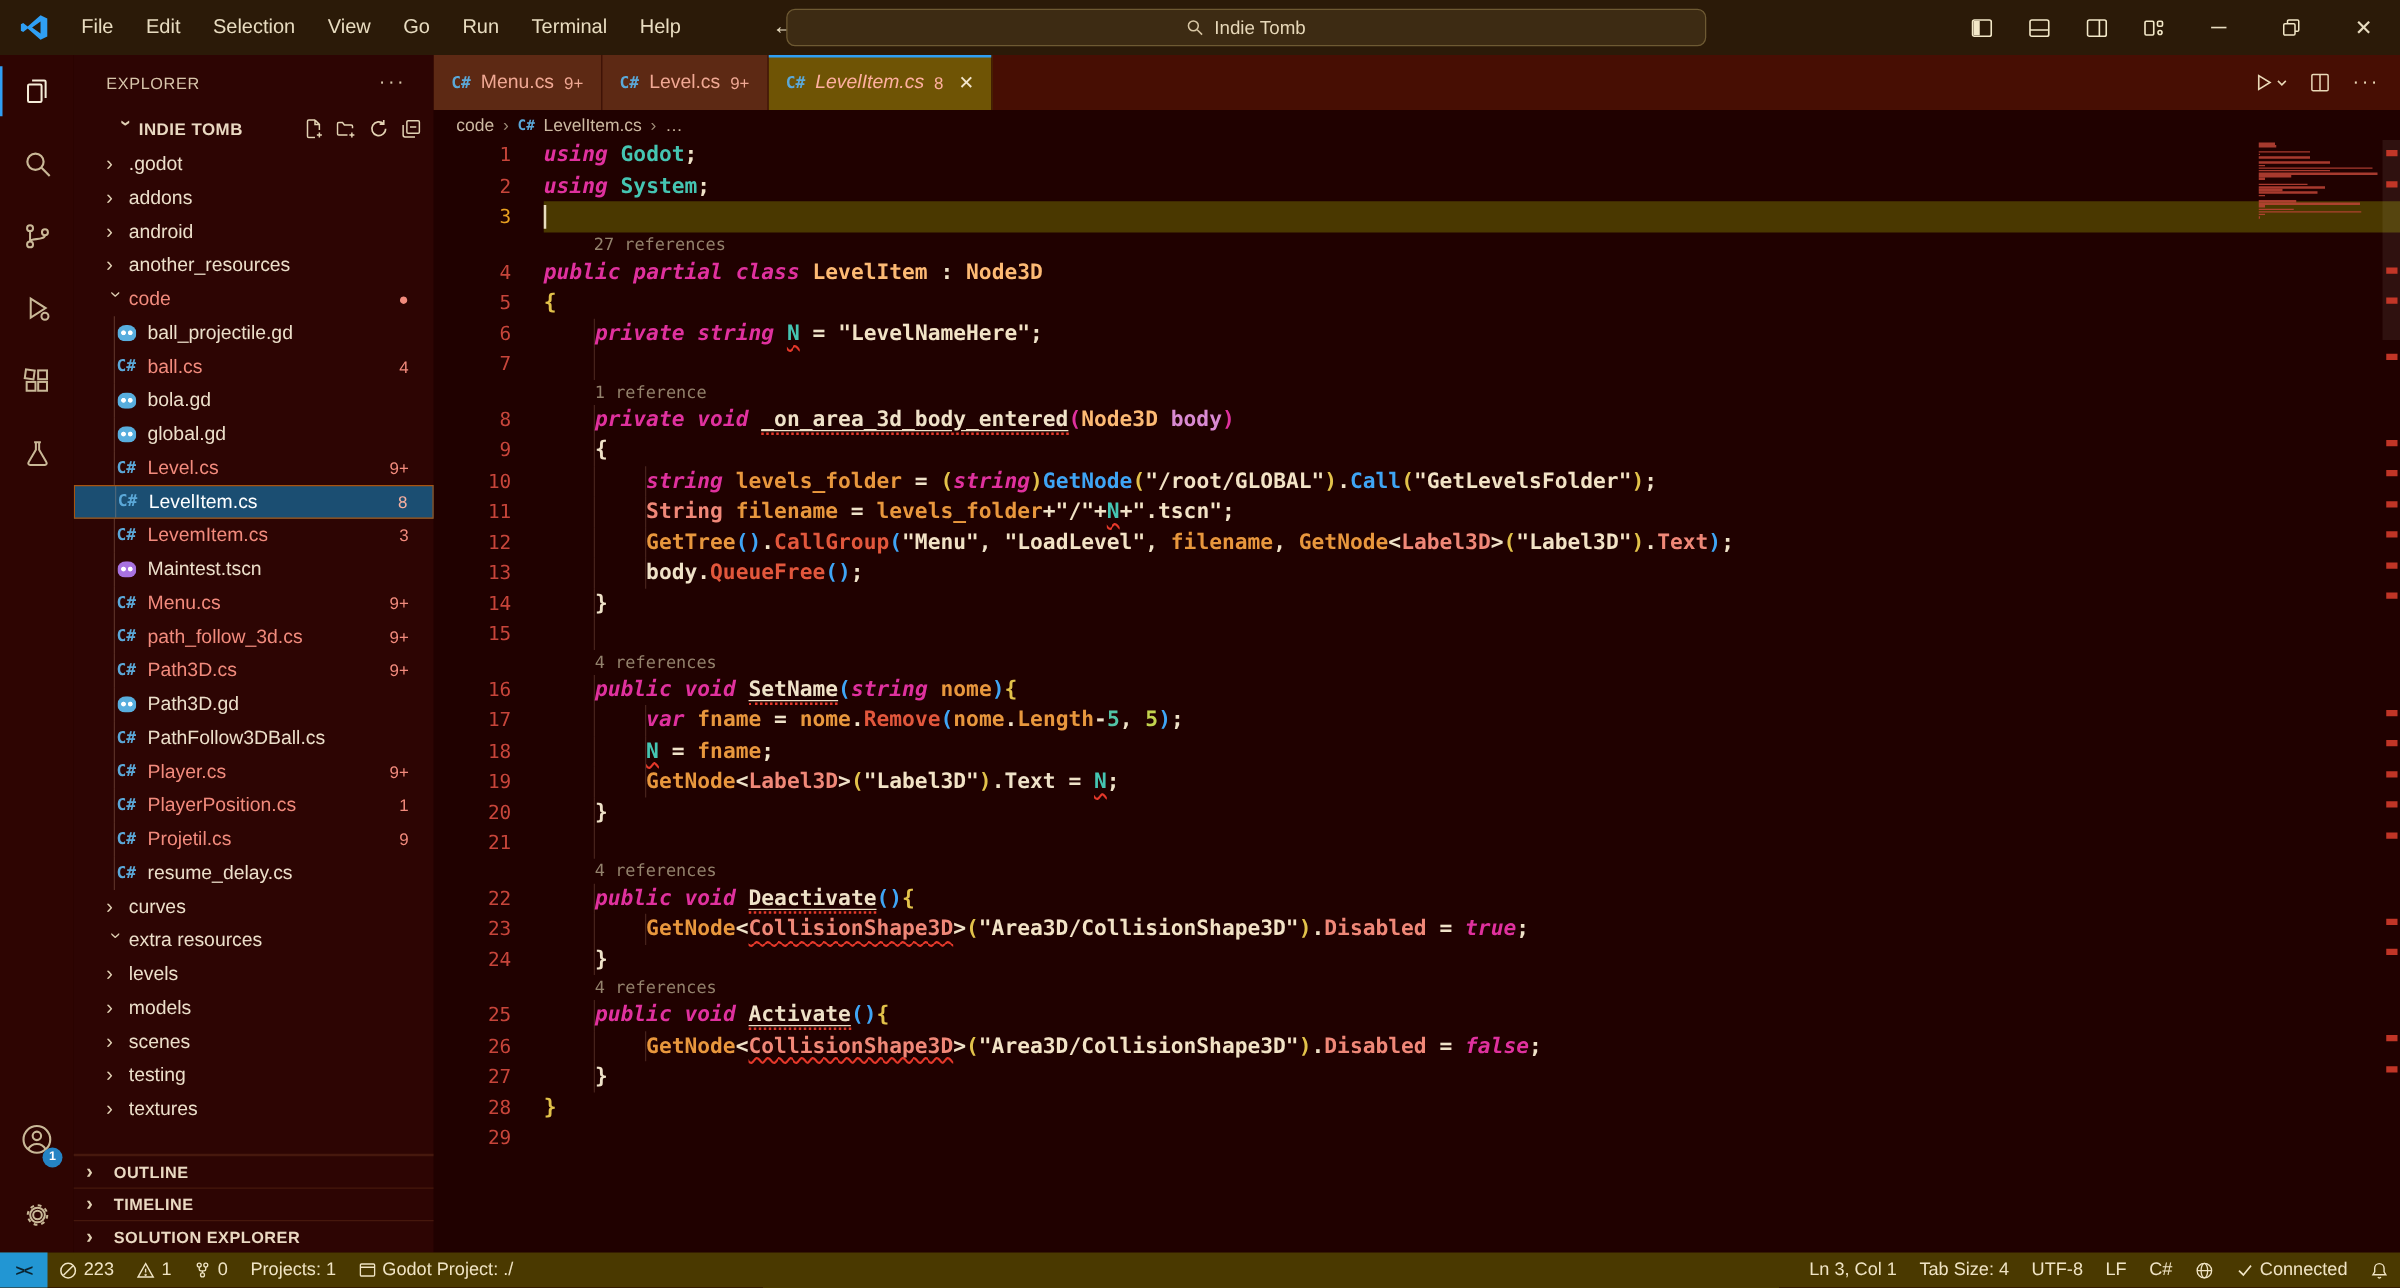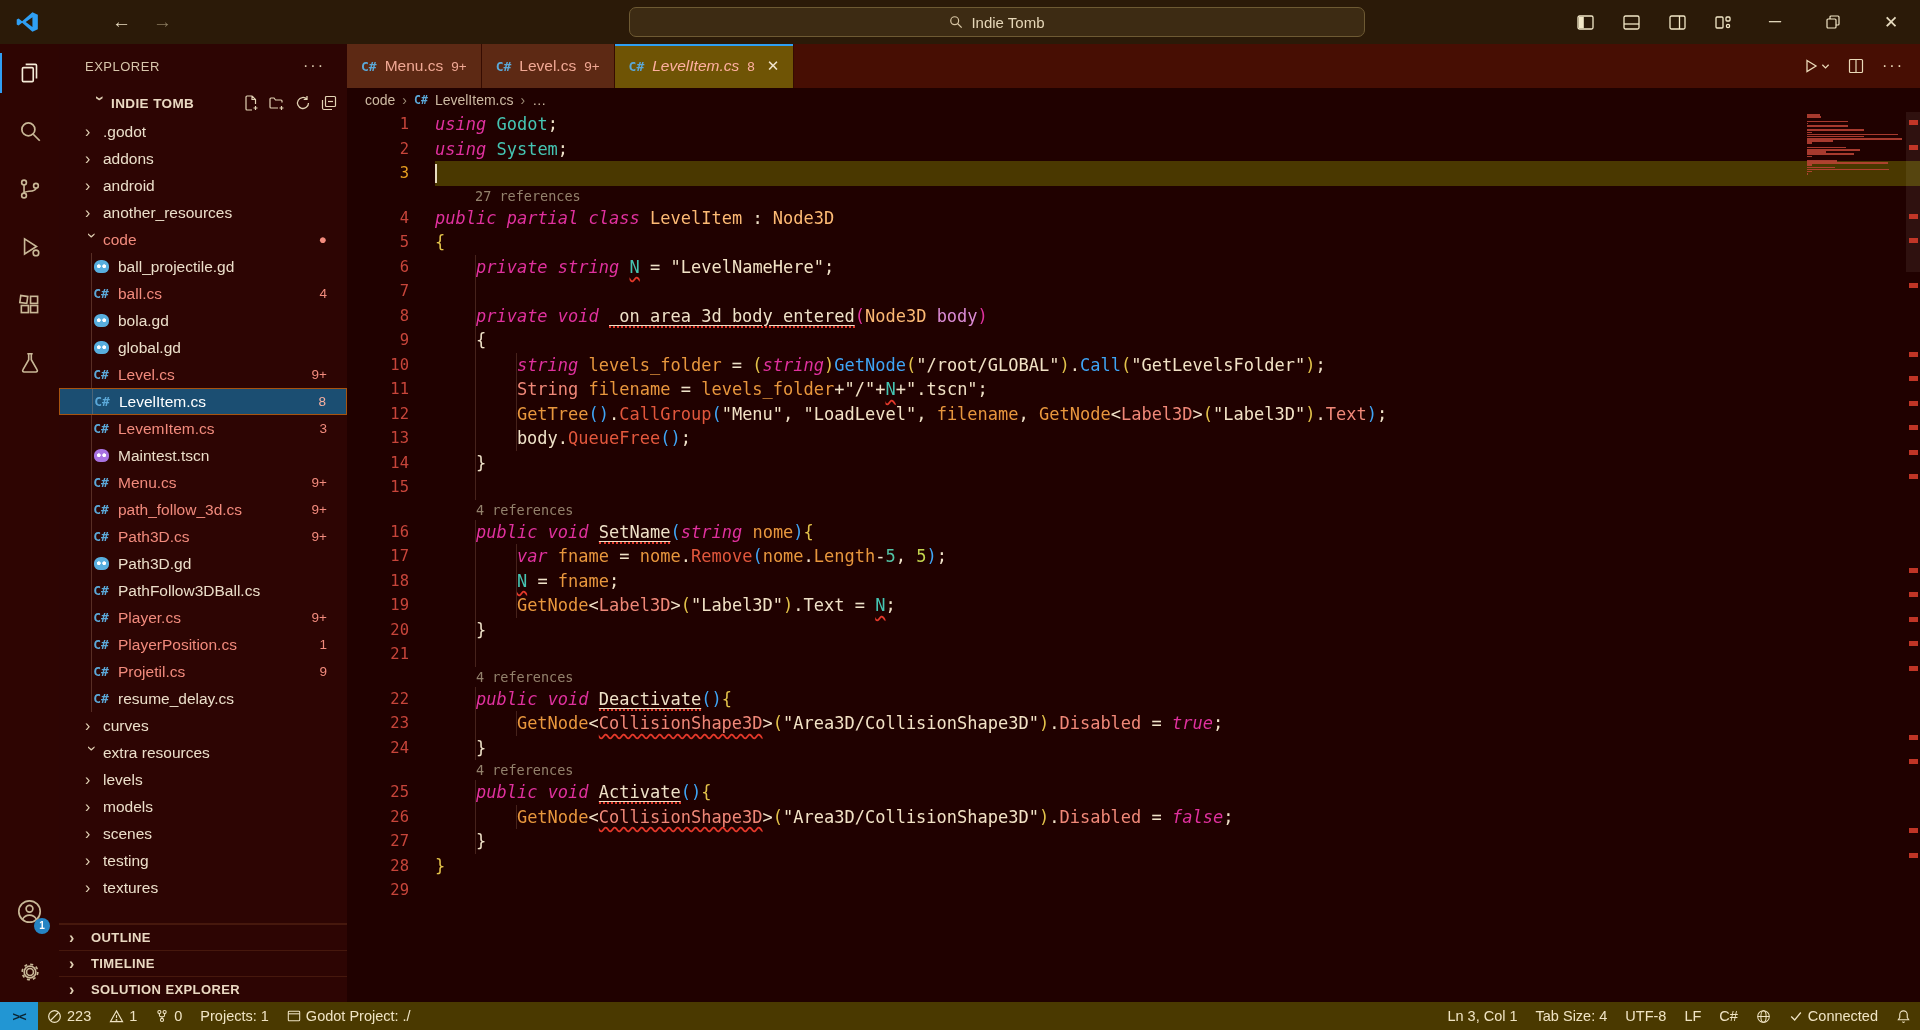--- a/index.html
+++ b/index.html
@@ -81,21 +81,21 @@
     font-size:14px; color:#cdbaa2; flex:none; }
   .bc-sep { color:#9d8c76; }
   .bc-cs { font-family:"DejaVu Sans Mono",monospace; font-weight:bold; font-size:11.5px; color:#5ba8d8; }
 
   
   .code { flex:1; position:relative; overflow:hidden;
     font-family:"DejaVu Sans Mono",monospace; font-size:17px; }
   .cline { display:flex; height:24.5px; line-height:24.5px; white-space:pre; }
   .gut { width:88px; padding-right:26px; text-align:right; color:#c7453a; flex:none; font-size:15.5px; }
   .gut.cur { color:#e8a020; }
-  .lc { flex:1; position:relative; min-width:0; }
+  .lc { flex:1; position:relative; min-width:0;font-weight:bold; }
   .lc.cur { background:#4a3800; }
   .lensrow { display:flex; height:20px; line-height:20px; }
   .lensrow .gut { visibility:hidden; }
   .lens-text { color:#93826c; font-size:13.5px; white-space:pre; }
   .iguide { position:absolute; top:0; bottom:0; width:1px; background:rgba(205,155,125,.22); }
   .cursor { position:absolute; left:0; top:3px; bottom:3px; width:2px; background:#e8dcc0; }
 
   .tk-kw{color:#e0319e;font-style:italic}
   .tk-pl{color:#efe2c8}
   .tk-ns{color:#45c5b2}
@@ -131,20 +131,30 @@
   .sb-right { margin-left:auto; display:flex; align-items:center; }
   .sb-ico { display:flex; align-items:center; }
 </style>
 </head>
 <body>
 
 <div class="titlebar">
   <svg class="vscode-logo" viewBox="0 0 24 24">
     <path fill="#2f9ff4" d="M17 3 L7.5 11.2 4.2 8.7 2.5 9.6 v4.8 l1.7.9 3.3-2.5 L17 21 l5-2.4 V5.4 Z M17 7.5 v9 L10.8 12 Z"></path>
   </svg>
+  <div class="menus" style="display:flex;">
+      <span class="menu-item">File</span>
+      <span class="menu-item">Edit</span>
+      <span class="menu-item">Selection</span>
+      <span class="menu-item">View</span>
+      <span class="menu-item">Go</span>
+      <span class="menu-item">Run</span>
+      <span class="menu-item">Terminal</span>
+      <span class="menu-item">Help</span>
+    </div>
   <div class="nav-arrows">
     <span>←</span>
     <span class="nav-fwd">→</span>
   </div>
   <div class="search-box">
     <svg width="14" height="14" viewBox="0 0 16 16" fill="none" stroke="#d8c6a4" stroke-width="1.4">
       <circle cx="6.5" cy="6.5" r="4.5"></circle>
         <line x1="10" y1="10" x2="14.5" y2="14.5"></line>
     </svg>
     <span>Indie Tomb</span>
@@ -521,20 +531,24 @@
           <div class="cline"><span class="gut">2</span><span class="lc"><span class="tk-kw">using</span><span class="tk-pl"> </span><span class="tk-ns">System</span><span class="tk-pl">;</span></span></div>
           <div class="cline"><span class="gut cur">3</span><span class="lc cur"><span class="cursor" style="left: 0px;"></span></span></div>
           <div class="lensrow">
             <span class="gut"></span>
             <span class="lens-text" style="padding-left: 0px; margin-left: 40px;">27 references</span>
           </div>
           <div class="cline"><span class="gut">4</span><span class="lc"><span class="tk-kw">public</span><span class="tk-pl"> </span><span class="tk-kw">partial</span><span class="tk-pl"> </span><span class="tk-kw">class</span><span class="tk-pl"> </span><span class="tk-ty">LevelItem</span><span class="tk-pl"> : </span><span class="tk-ty">Node3D</span></span></div>
           <div class="cline"><span class="gut">5</span><span class="lc"><span class="tk-py">{</span></span></div>
           <div class="cline"><span class="gut">6</span><span class="lc"><span class="iguide" style="left: 40px;"></span><span class="tk-pl">    </span><span class="tk-kw">private</span><span class="tk-pl"> </span><span class="tk-kw">string</span><span class="tk-pl"> </span><span class="tk-fi">N</span><span class="tk-pl"> = </span><span class="tk-str">"LevelNameHere"</span><span class="tk-pl">;</span></span></div>
           <div class="cline"><span class="gut">7</span><span class="lc"><span class="iguide" style="left: 40px;"></span></span></div>
+          <div class="lensrow">
+            <span class="gut"></span>
+            <span class="lens-text" style="padding-left: 40.88px;">1 reference</span>
+          </div>
           <div class="cline"><span class="gut">8</span><span class="lc"><span class="iguide" style="left: 40px;"></span><span class="tk-pl">    </span><span class="tk-kw">private</span><span class="tk-pl"> </span><span class="tk-kw">void</span><span class="tk-pl"> </span><span class="tk-mn">_on_area_3d_body_entered</span><span class="tk-pp">(</span><span class="tk-ty">Node3D</span><span class="tk-pl"> </span><span class="tk-pm">body</span><span class="tk-pp">)</span></span></div>
           <div class="cline"><span class="gut">9</span><span class="lc"><span class="iguide" style="left: 40px;"></span><span class="tk-pl">    {</span></span></div>
           <div class="cline"><span class="gut">10</span><span class="lc"><span class="iguide" style="left: 40px;"></span><span class="iguide" style="left: 81px;"></span><span class="tk-pl">        </span><span class="tk-kw">string</span><span class="tk-pl"> </span><span class="tk-or">levels_folder</span><span class="tk-pl"> = </span><span class="tk-py">(</span><span class="tk-kw">string</span><span class="tk-py">)</span><span class="tk-fb">GetNode</span><span class="tk-py">(</span><span class="tk-str">"/root/GLOBAL"</span><span class="tk-py">)</span><span class="tk-pl">.</span><span class="tk-fb">Call</span><span class="tk-py">(</span><span class="tk-str">"GetLevelsFolder"</span><span class="tk-py">)</span><span class="tk-pl">;</span></span></div>
           <div class="cline"><span class="gut">11</span><span class="lc"><span class="iguide" style="left: 40px;"></span><span class="iguide" style="left: 81px;"></span><span class="tk-pl">        </span><span class="tk-tys">String</span><span class="tk-pl"> </span><span class="tk-or">filename</span><span class="tk-pl"> = </span><span class="tk-or">levels_folder</span><span class="tk-pl">+</span><span class="tk-str">"/"</span><span class="tk-pl">+</span><span class="tk-fi">N</span><span class="tk-pl">+</span><span class="tk-str">".tscn"</span><span class="tk-pl">;</span></span></div>
           <div class="cline"><span class="gut">12</span><span class="lc"><span class="iguide" style="left: 40px;"></span><span class="iguide" style="left: 81px;"></span><span class="tk-pl">        </span><span class="tk-fo">GetTree</span><span class="tk-pb">()</span><span class="tk-pl">.</span><span class="tk-fr">CallGroup</span><span class="tk-pb">(</span><span class="tk-str">"Menu"</span><span class="tk-pl">, </span><span class="tk-str">"LoadLevel"</span><span class="tk-pl">, </span><span class="tk-or">filename</span><span class="tk-pl">, </span><span class="tk-fo">GetNode</span><span class="tk-pl">&lt;</span><span class="tk-tys">Label3D</span><span class="tk-pl">&gt;</span><span class="tk-py">(</span><span class="tk-str">"Label3D"</span><span class="tk-py">)</span><span class="tk-pl">.</span><span class="tk-tys">Text</span><span class="tk-pb">)</span><span class="tk-pl">;</span></span></div>
           <div class="cline"><span class="gut">13</span><span class="lc"><span class="iguide" style="left: 40px;"></span><span class="iguide" style="left: 81px;"></span><span class="tk-pl">        body.</span><span class="tk-fr">QueueFree</span><span class="tk-pb">()</span><span class="tk-pl">;</span></span></div>
           <div class="cline"><span class="gut">14</span><span class="lc"><span class="iguide" style="left: 40px;"></span><span class="tk-pl">    }</span></span></div>
           <div class="cline"><span class="gut">15</span><span class="lc"><span class="iguide" style="left: 40px;"></span></span></div>
           <div class="lensrow">
             <span class="gut"></span>

